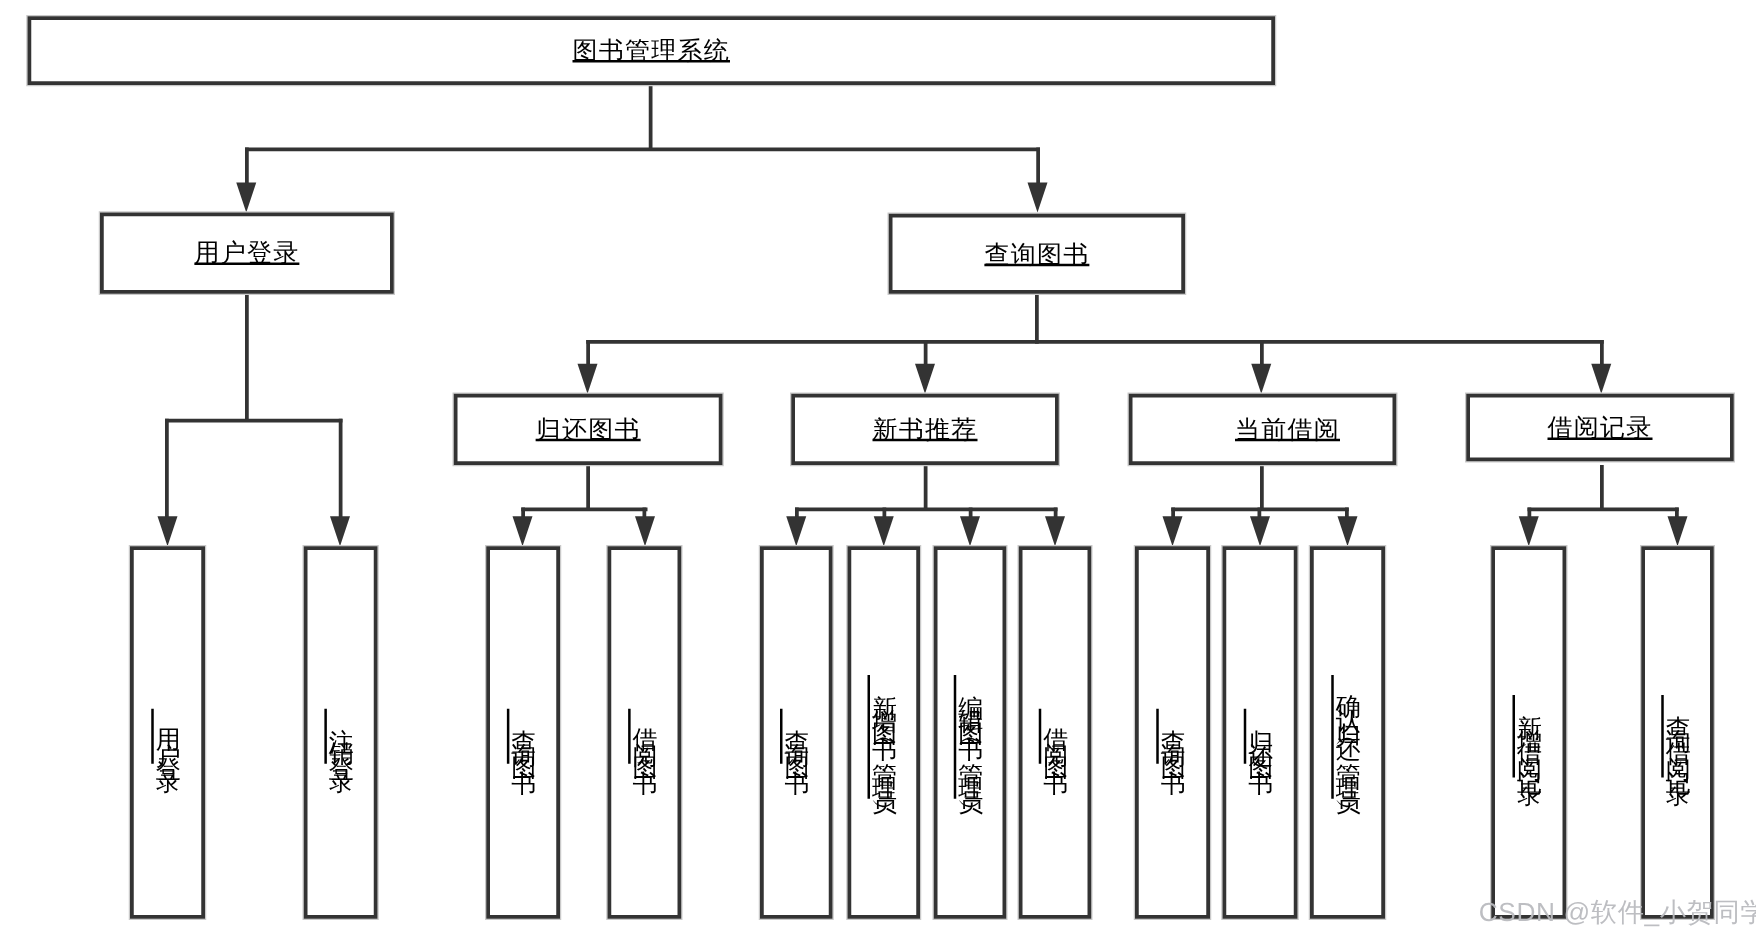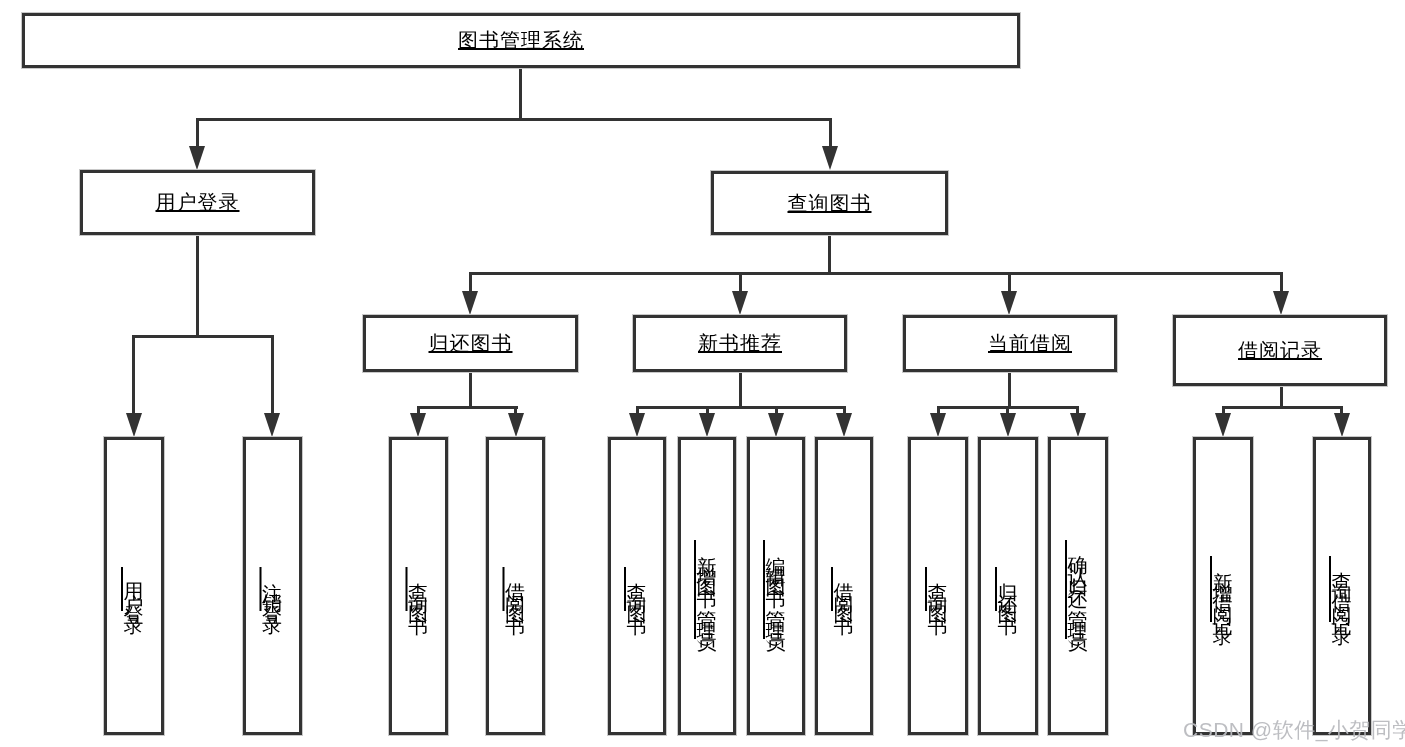--- a/index.html
+++ b/index.html
@@ -96,21 +96,21 @@
   <i class="ar" style="left:1334px;top:413px;"></i>
 
   <div class="box" style="left:22px;top:13px;width:998px;height:55px;">图书管理系统</div>
 
   <div class="box" style="left:80px;top:170px;width:235px;height:65px;">用户登录</div>
   <div class="box" style="left:711px;top:171px;width:237px;height:64px;">查询图书</div>
 
   <div class="box" style="left:363px;top:315px;width:215px;height:57px;">归还图书</div>
   <div class="box" style="left:633px;top:315px;width:214px;height:57px;">新书推荐</div>
   <div class="box" style="left:903px;top:315px;width:214px;height:57px;padding-left:40px;">当前借阅</div>
-  <div class="box" style="left:1173px;top:315px;width:214px;height:71px;">借阅记录</div>
+  <div class="box" style="left:1173px;top:315px;width:214px;height:54px;">借阅记录</div>
 
   <div class="box leaf" style="left:104px;top:437px;width:60px;height:298px;">用户登录</div>
   <div class="box leaf" style="left:243px;top:437px;width:59px;height:298px;">注销登录</div>
 
   <div class="box leaf" style="left:389px;top:437px;width:59px;height:298px;">查询图书</div>
   <div class="box leaf" style="left:486px;top:437px;width:59px;height:298px;">借阅图书</div>
 
   <div class="box leaf" style="left:608px;top:437px;width:58px;height:298px;">查询图书</div>
   <div class="box leaf" style="left:678px;top:437px;width:58px;height:298px;">新增图书（管理员）</div>
   <div class="box leaf" style="left:747px;top:437px;width:58px;height:298px;">编辑图书（管理员）</div>

